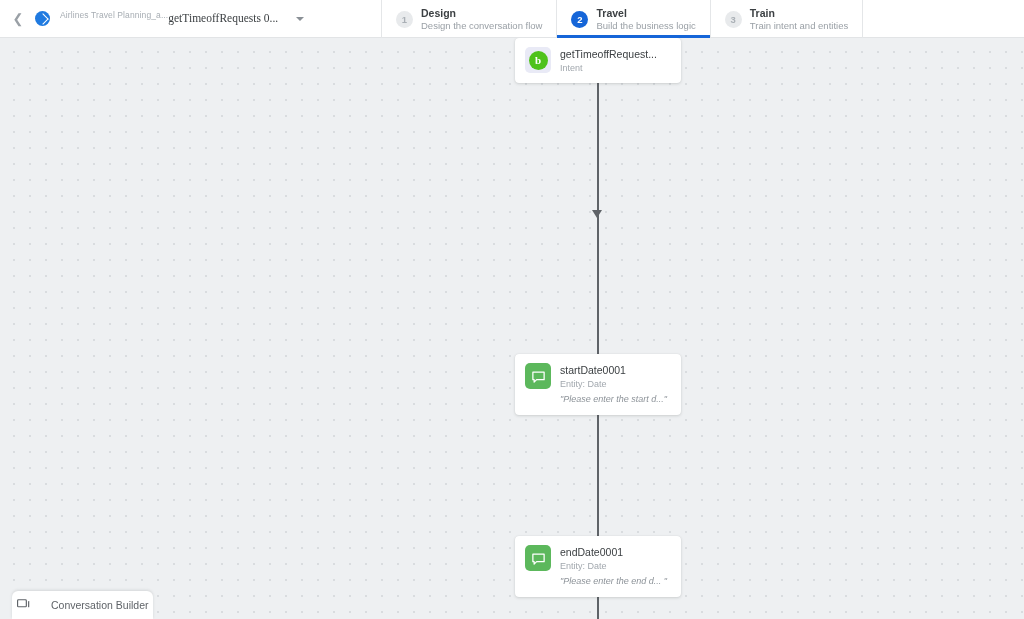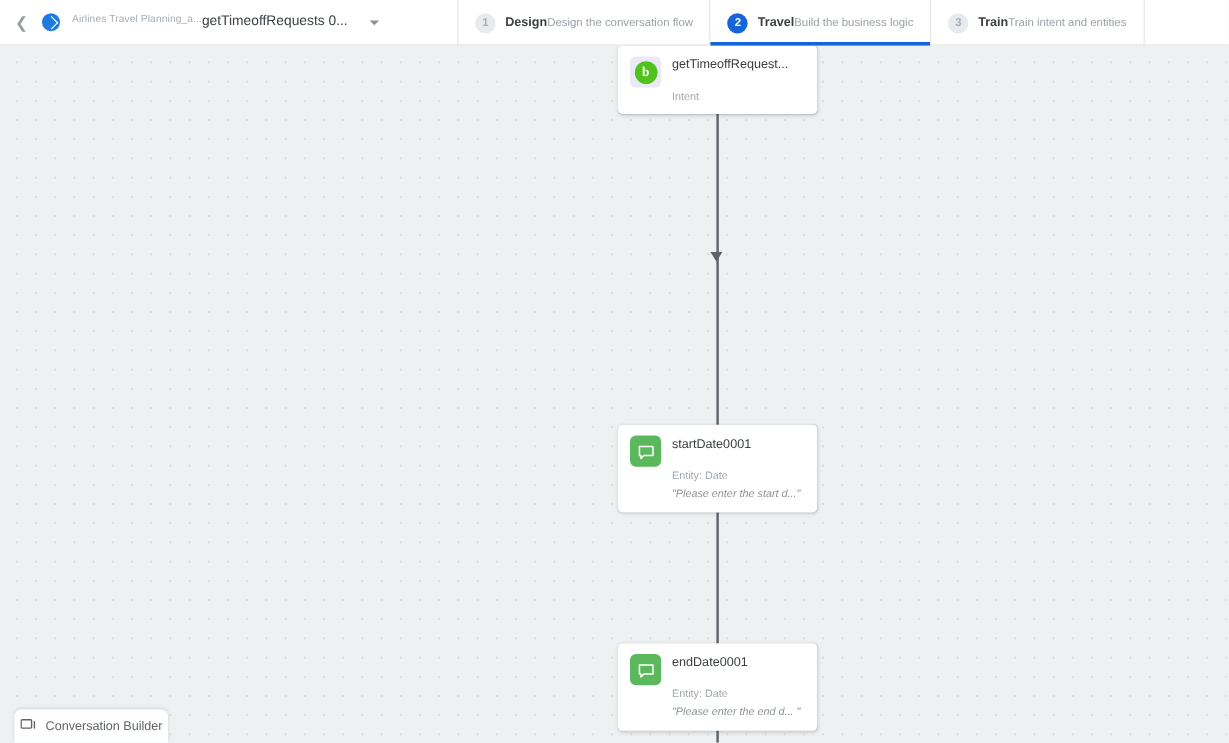--- a/index.html
+++ b/index.html
@@ -70,20 +70,21 @@
     font-size: 8.5px;
     color: #a7adb3;
     letter-spacing: .1px;
     white-space: nowrap;
   }
   .hdr-title-row {
     display: flex;
     align-items: center;
     gap: 18px;
     margin-top: 1px;
+    font-family: Liberation Serif, serif;
   }
   .hdr-title {
     font-size: 11.5px;
     color: #3c4043;
     white-space: nowrap;
   }
   .caret-down {
     width: 0; height: 0;
     border-left: 4px solid transparent;
     border-right: 4px solid transparent;
@@ -125,21 +126,21 @@
     justify-content: center;
     flex: 0 0 auto;
   }
   .step.active .step-num {
     background: #1565d8;
     color: #ffffff;
   }
 
   .step-text {
     display: flex;
-    flex-direction: row;
+    flex-direction: column;
     justify-content: center;
     line-height: 1.2;
   }
   .step-name {
     font-size: 10.5px;
     font-weight: bold;
     color: #3c4043;
   }
   .step-desc {
     font-size: 9.5px;
@@ -245,21 +246,21 @@
     font-size: 10.5px;
     font-weight: normal;
     color: #3c4043;
     white-space: nowrap;
     overflow: hidden;
     text-overflow: clip;
   }
   .node-sub {
     font-size: 9px;
     color: #a2a8ae;
-    margin-top: 14px;
+    margin-top: 2px;
     white-space: nowrap;
   }
   .node-prompt {
     font-size: 9px;
     color: #8d9399;
     font-style: italic;
     margin-top: 4px;
     white-space: nowrap;
   }
 
@@ -267,21 +268,21 @@
   .bottom-tab {
     position: absolute;
     left: 12px;
     bottom: 0;
     height: 28px;
     background: #ffffff;
     border-radius: 6px 6px 0 0;
     box-shadow: 0 -1px 3px rgba(60,64,67,.14);
     display: flex;
     align-items: center;
-    gap: 7px;
+    gap: 20px;
     padding: 0 5px;
     z-index: 30;
     cursor: pointer;
   }
   .monitor-icon { display: block; }
   .bottom-tab-label {
     font-size: 10.5px;
     color: #5f6368;
     white-space: nowrap;
   }

